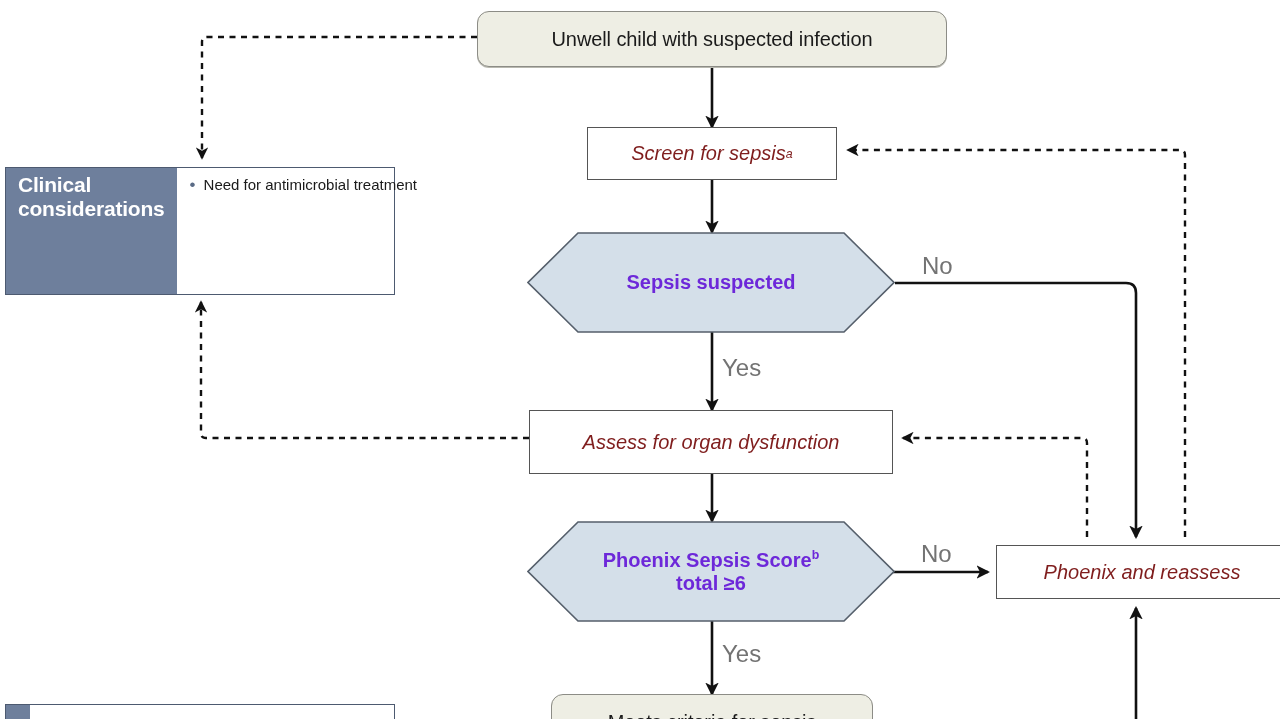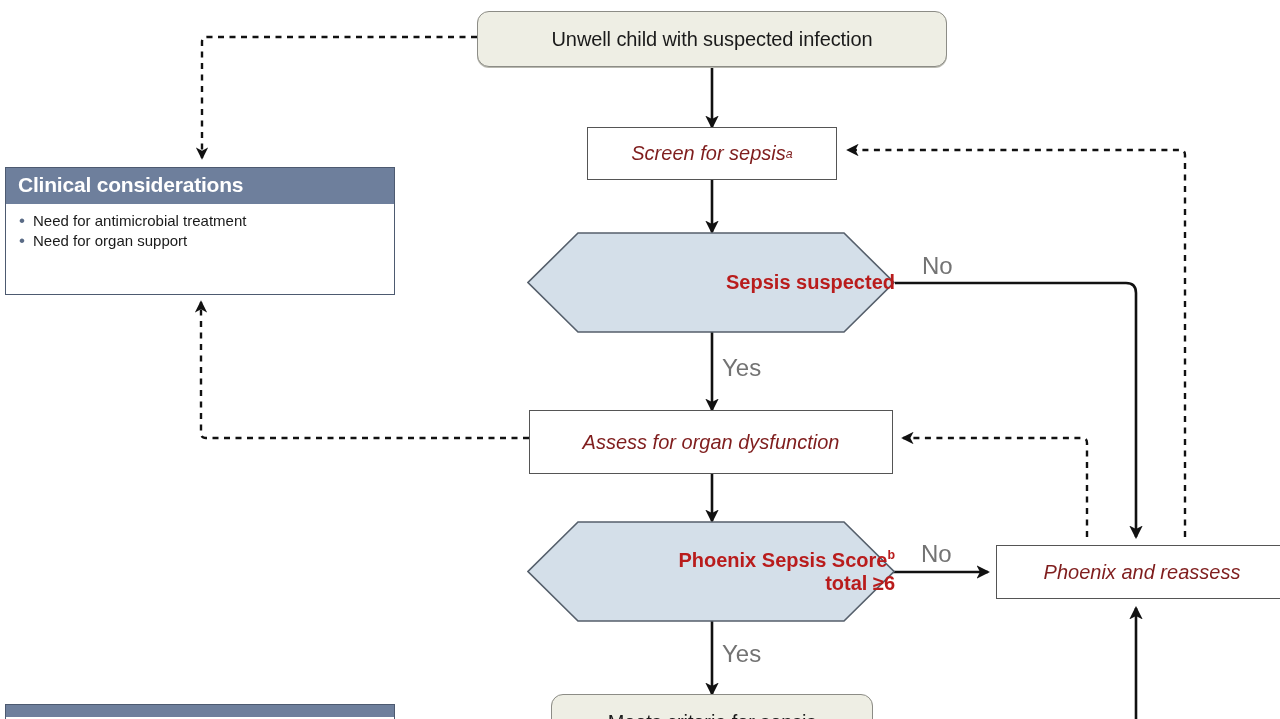--- a/index.html
+++ b/index.html
@@ -56,38 +56,38 @@
     color: #7f1d1d;
   }
 
   
   .hex-wrap { position: absolute; }
   .hex-wrap .hex-label {
     position: absolute;
     inset: 0;
     display: flex;
     flex-direction: column;
-    align-items: flex-end;
+    align-items: center;
     justify-content: center;
     font-weight: bold;
     font-size: 20px;
     line-height: 1.15;
-    color: #b91c1c;
+    color: #6d28d9;
     text-align: center;
   }
   .hex-wrap svg { display: block; }
 
   
   .panel {
     position: absolute;
     box-sizing: border-box;
     border: 1.5px solid #4d5a70;
     background: #ffffff;
     display: flex;
-    flex-direction: column;
+    flex-direction: row;
   }
   .panel-header {
     background: #6e7f9c;
     color: #ffffff;
     font-size: 21px;
     font-weight: bold;
     padding: 5px 12px 7px 12px;
     letter-spacing: -0.2px;
   }
   .panel-body {
@@ -213,21 +213,20 @@
 
   <div class="node term" style="left:551px; top:694px; width:322px; height:56px;">
     <span>Meets criteria for sepsis</span>
   </div>
 
   <div class="panel" style="left:5px; top:167px; width:390px; height:128px;">
     <div class="panel-header">Clinical considerations</div>
     <div class="panel-body">
       <ul>
         <li>Need for antimicrobial treatment</li>
-        <li>Need for organ support</li>
       </ul>
     </div>
   </div>
 
   <div class="panel" style="left:5px; top:704px; width:390px; height:60px;">
     <div class="panel-header"></div>
   </div>
 
   <div class="edge-label" style="left:922px; top:252px;">No</div>
   <div class="edge-label" style="left:722px; top:354px;">Yes</div>

